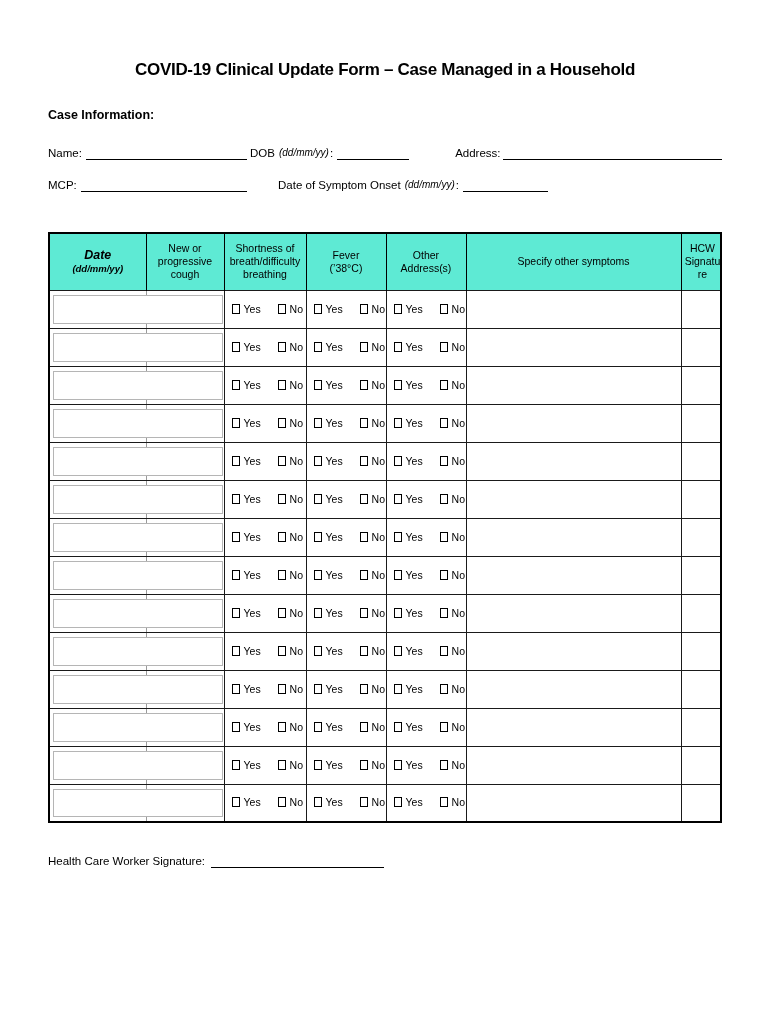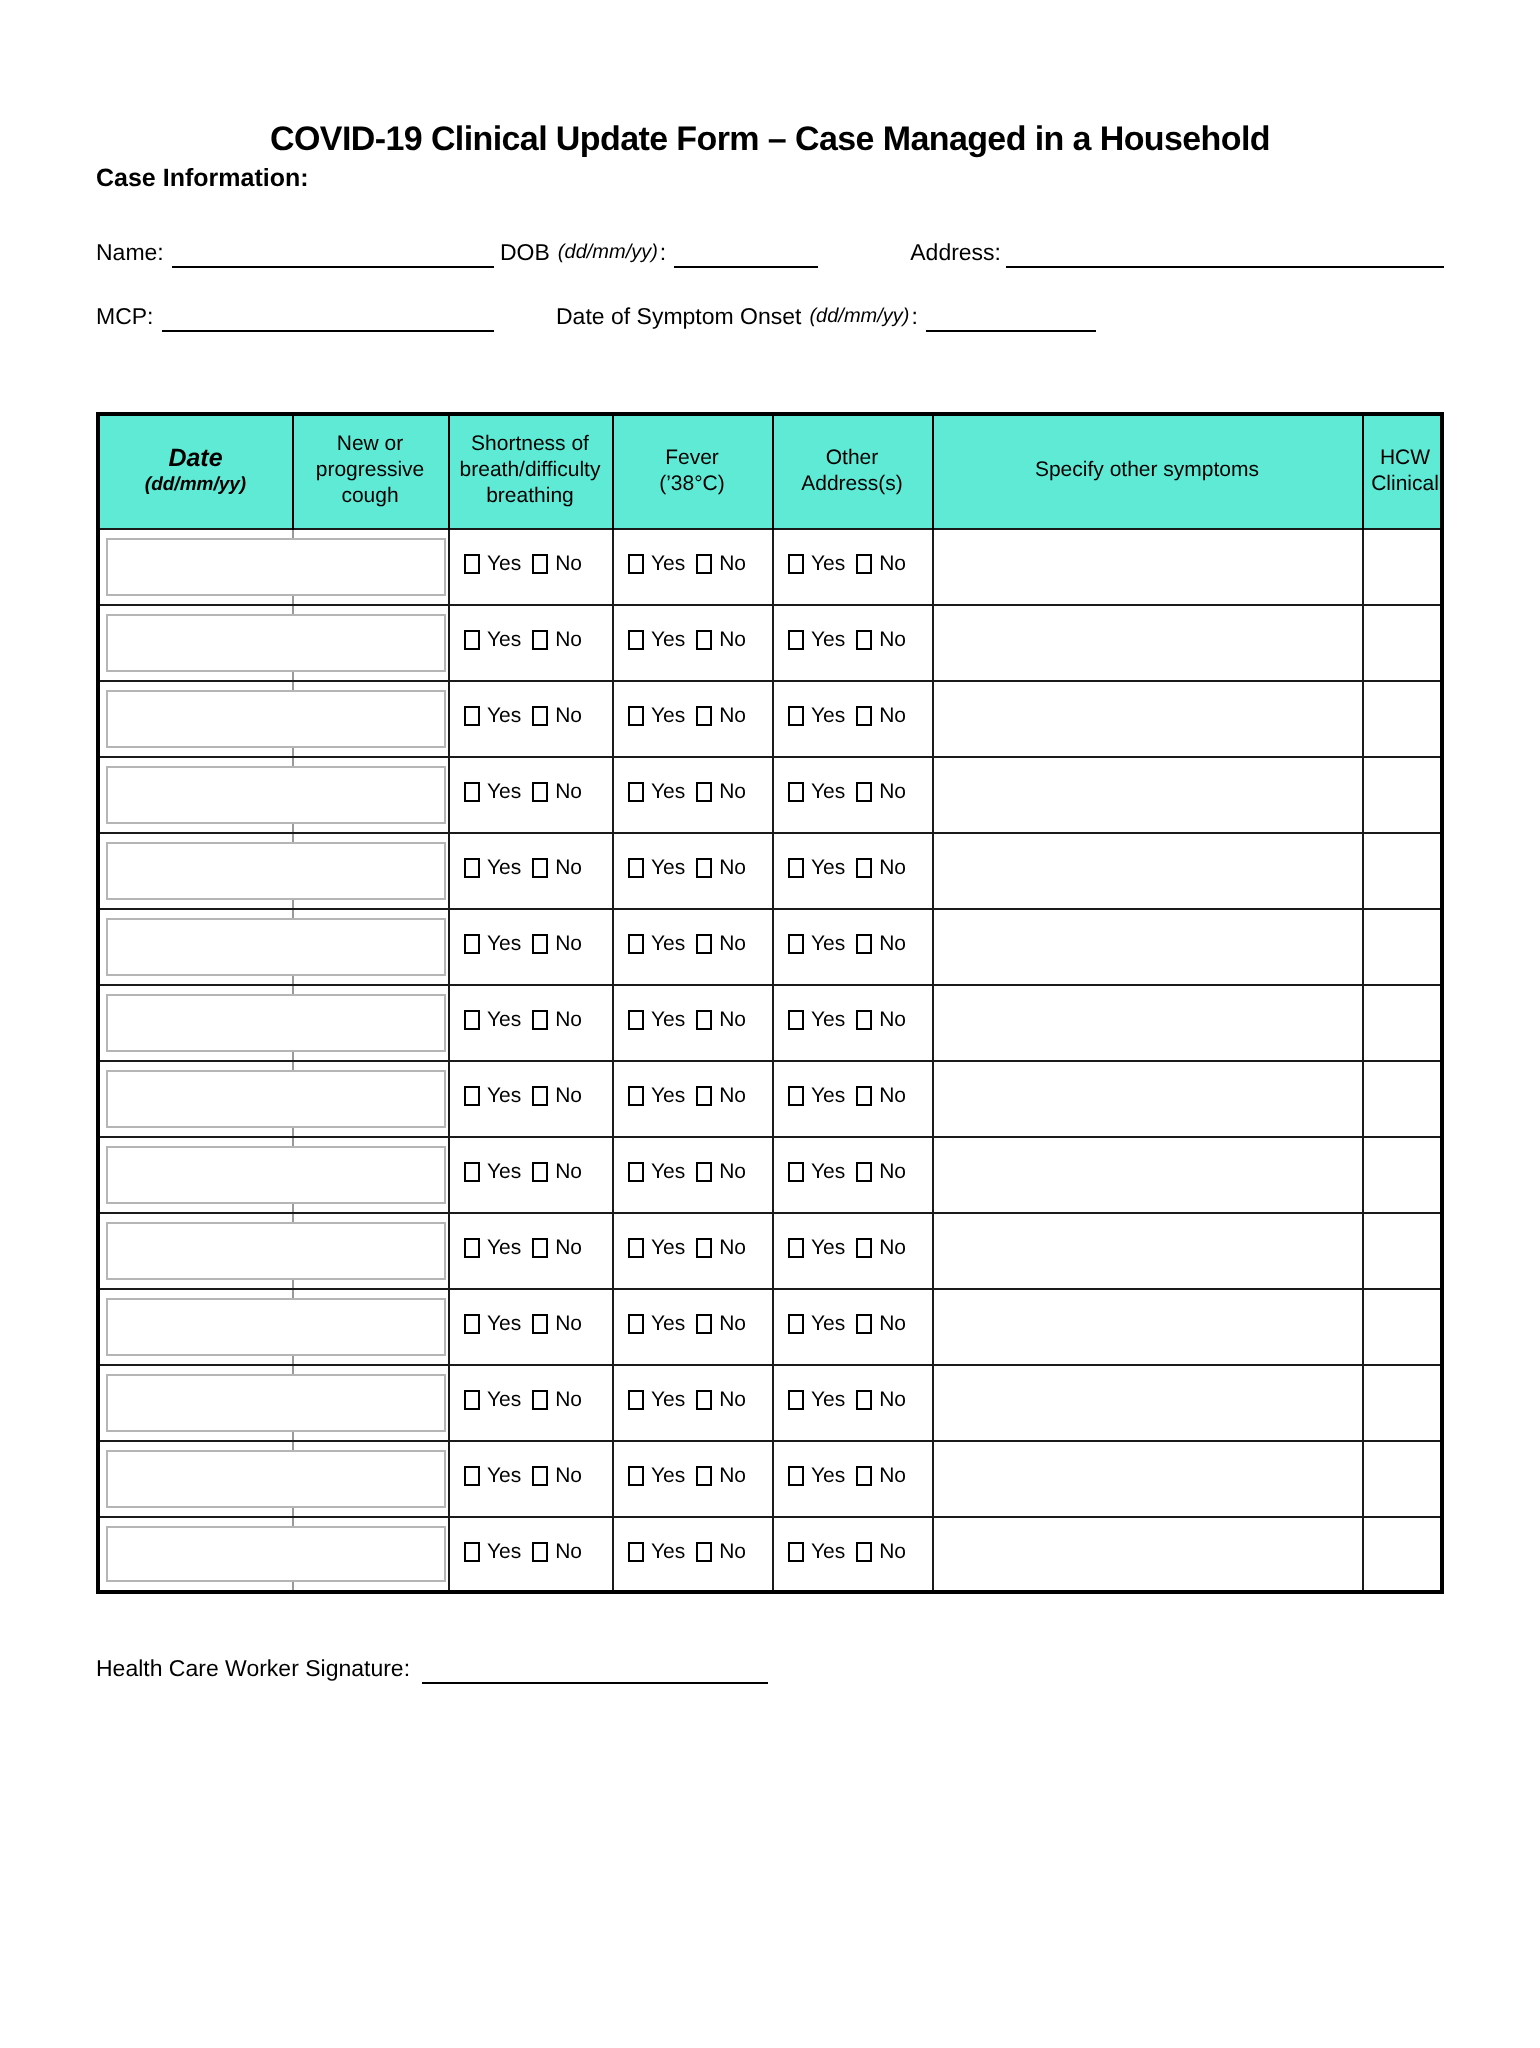--- a/index.html
+++ b/index.html
@@ -15,20 +15,21 @@
 
   .form-title {
     margin-top: 58px;
     font-size: 17px;
     font-weight: bold;
     text-align: center;
     letter-spacing: -0.3px;
     line-height: 24px;
   }
   .section-heading {
+    margin-top: 26px;
     font-size: 12.5px;
     font-weight: bold;
   }
 
   .field-row {
     display: flex;
     align-items: flex-end;
     font-size: 11.5px;
     line-height: 14px;
   }
@@ -94,21 +95,21 @@
     background: #9a9a9a;
   }
   .date-input {
     position: absolute;
     left: 3px; right: 1px; top: 4px; bottom: 4px;
     background: #fff;
     border: 1px solid #b5b5b5;
   }
   td.cb-cell { padding-left: 7px; font-size: 10.5px; white-space: nowrap; }
   .cb-group { display: inline-flex; align-items: center; }
-  .cb-group + .cb-group { margin-left: 2px; }
+  .cb-group + .cb-group { margin-left: 14px; }
   .cb {
     display: inline-block;
     width: 8px; height: 10px;
     border: 1px solid #000;
     background: #fff;
     margin-right: 4px;
   }
 
   .signature-row {
     display: flex;
@@ -189,21 +190,21 @@
         <th>
           <div class="narrow-48">Fever (’38°C)</div>
         </th>
         <th>
           <div>Other Address(s)</div>
         </th>
         <th>
           <div>Specify other symptoms</div>
         </th>
         <th>
-          <div class="narrow-34">HCW Clinical</div>
+          <div class="narrow-34">HCW Signature</div>
         </th>
       </tr>
     </thead>
     <tbody>
     <tr>
       <td class="date-cell" colspan="2">
         <span class="col-divider"></span>
         <span class="date-input"></span>
       </td>
       <td class="cb-cell">

